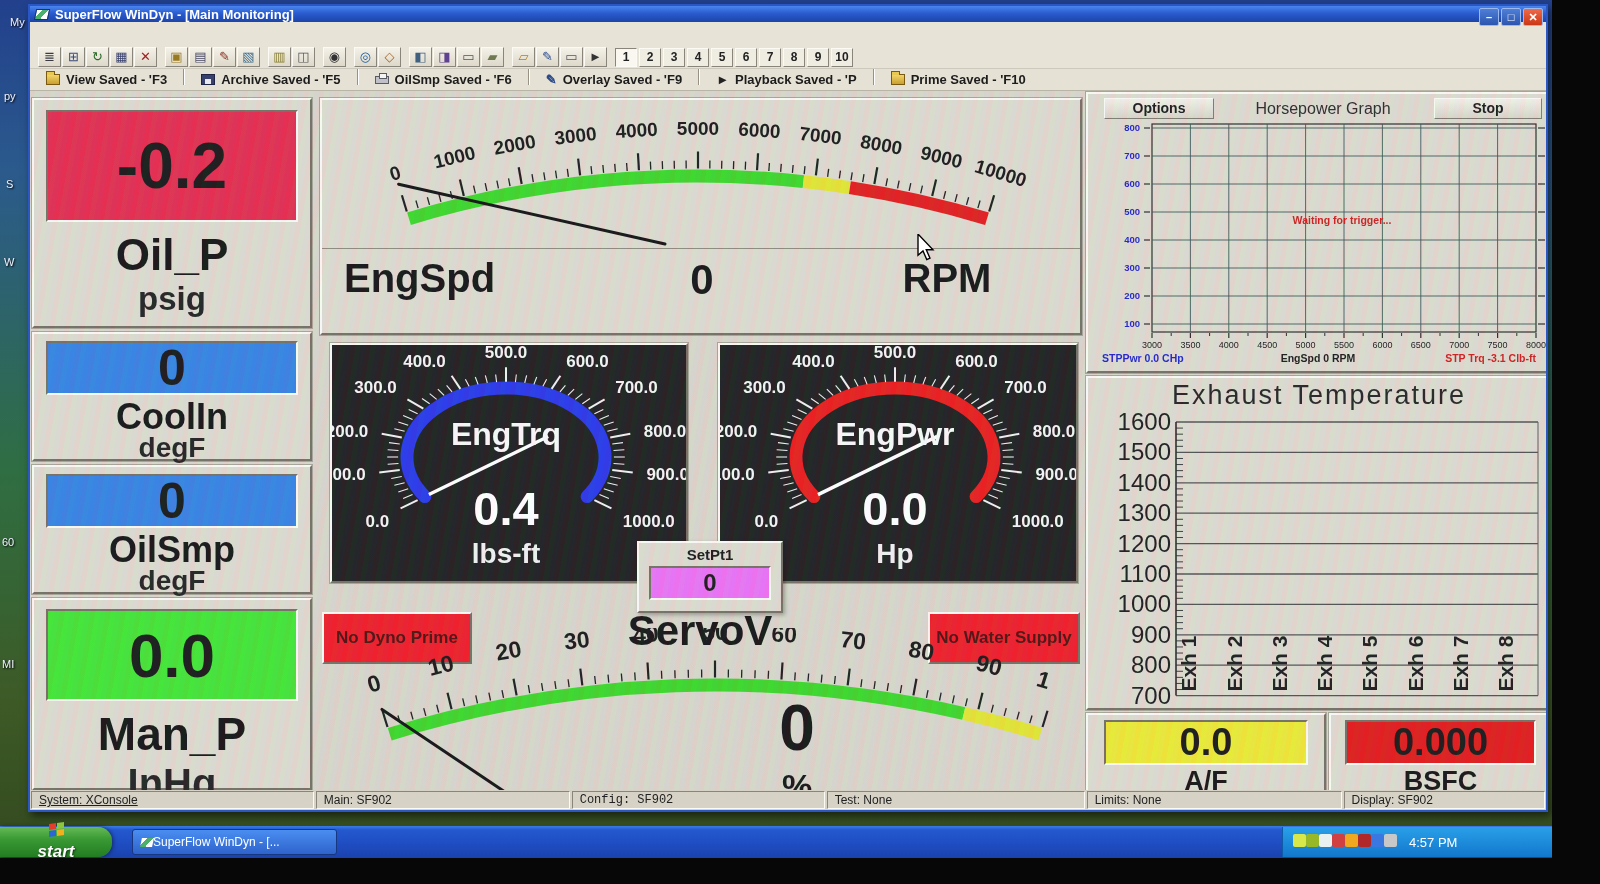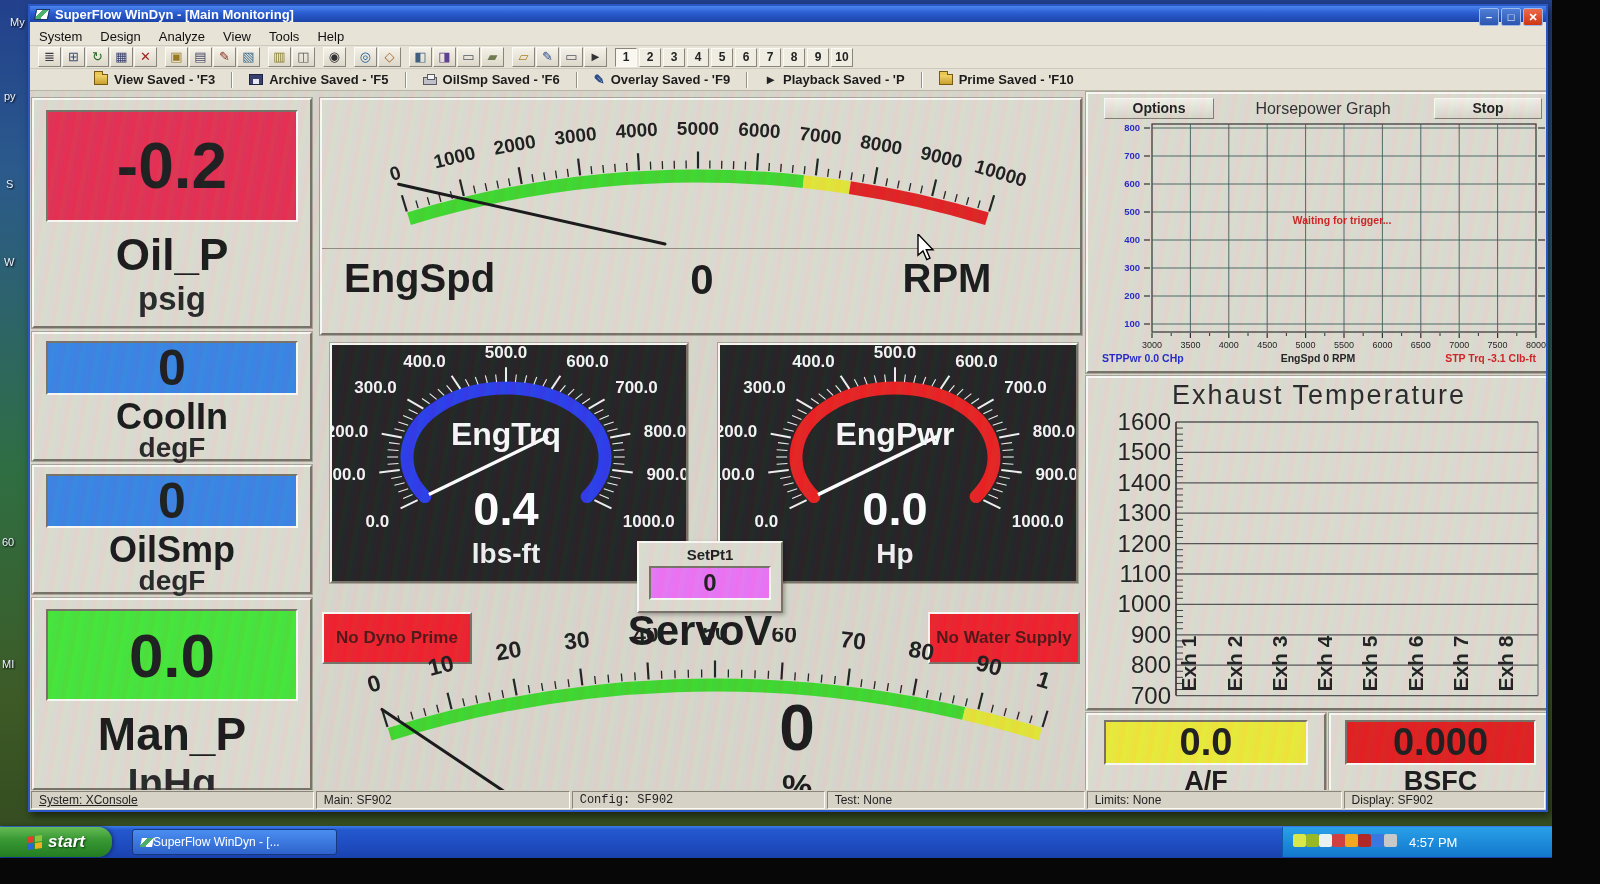--- a/index.html
+++ b/index.html
@@ -24,22 +24,22 @@
     font-size:13px;color:#111;border-bottom:1px solid #cdc9bc;}
   .menu-item{padding:0 9px;}
   #toolbar{position:absolute;left:0;top:40px;width:1516px;height:23px;background:#e7e3d6;display:flex;align-items:center;
     padding-left:8px;border-bottom:1px solid #cdc9bc;}
   .tbtn{width:23px;height:20px;margin-right:1px;background:linear-gradient(#f4f1e8,#ddd8ca);
     border:1px solid;border-color:#fbfaf4 #8a857a #8a857a #fbfaf4;font-size:13px;line-height:18px;text-align:center;}
   .tsep{width:7px;height:20px;}
   .numbtn{width:22px;height:19px;margin-right:2px;background:#efece1;border:1px solid;
     border-color:#fbfaf4 #8a857a #8a857a #fbfaf4;font-size:12px;font-weight:bold;color:#222;text-align:center;line-height:17px;}
   .numbtn.active{background:#f9f7ef;border-color:#8a857a #fbfaf4 #fbfaf4 #8a857a;}
-  #savedbar{position:absolute;left:0;top:63px;width:1516px;height:22px;background:#e5e1d4;display:flex;align-items:center;
-    border-bottom:1px solid #b8b4a6;padding-left:48px;}
+  #savedbar{position:absolute;left:0;top:63px;width:1516px;height:22px;background:#e5e1d4;display:flex;align-items:flex-start;
+    border-bottom:1px solid #b8b4a6;}
   .saved-item{display:flex;align-items:center;gap:6px;font-weight:bold;font-size:13px;color:#1c1c1c;padding:0 16px;height:20px;}
   .vsep{width:0;height:16px;border-left:1px solid #979284;border-right:1px solid #fff;}
   .mini{display:inline-block;width:14px;height:11px;position:relative;}
   .mini-folder{background:linear-gradient(#f2d468,#c8a030);border:1px solid #7a5a10;}
   .mini-folder::before{content:"";position:absolute;left:-1px;top:-4px;width:7px;height:3px;background:#e8c850;border:1px solid #7a5a10;border-bottom:none;}
   .mini-disk{background:#38406e;border:1px solid #1e2442;}
   .mini-disk::before{content:"";position:absolute;left:3px;top:4px;width:6px;height:5px;background:#e8e8f0;}
   .mini-printer{background:#c0c0c8;border:1px solid #5a5a62;height:8px;margin-top:2px;}
   .mini-printer::before{content:"";position:absolute;left:3px;top:-4px;width:6px;height:4px;background:#f4f4f4;border:1px solid #5a5a62;}
   .gly{font-size:13px;line-height:13px;}
@@ -70,21 +70,21 @@
 
   #statusbar{position:absolute;left:0;top:784px;width:1516px;height:20px;background:#d6d2c5;display:flex;}
   .scell{height:18px;margin:1px 1px 0 1px;border:1px solid;border-color:#8a857a #fbfaf4 #fbfaf4 #8a857a;
     font-size:12px;color:#222;padding:1px 0 0 7px;white-space:nowrap;overflow:hidden;}
 
   
   #taskbar{position:absolute;left:0;top:826px;width:1552px;height:32px;
     background:linear-gradient(180deg,#3a7ce8 0%,#2458cf 12%,#1e4cc0 60%,#1a42ae 100%);}
   #startbtn{position:absolute;left:0;top:1px;width:112px;height:30px;border-radius:0 14px 14px 0;
     background:linear-gradient(180deg,#65bb56 0%,#3a9a34 40%,#237c22 100%);box-shadow:1px 0 4px rgba(0,0,0,.5);
-    display:flex;align-items:center;justify-content:center;gap:6px;color:#fff;font-size:17px;font-weight:bold;font-style:italic;text-shadow:1px 1px 2px #0a3a0a;}
+    display:flex;align-items:center;justify-content:center;gap:6px;color:#fff;font-size:17px;font-weight:bold;font-style:italic;text-shadow:1px 1px 2px #0a3a0a;flex-direction:column;}
   .flag{display:grid;grid-template-columns:7px 7px;grid-template-rows:6px 6px;gap:1px;transform:skewY(-8deg);}
   .flag span{display:block;}
   #taskbtn{position:absolute;left:132px;top:3px;width:205px;height:26px;border-radius:3px;
     background:linear-gradient(#4a8ef0,#2e63cc);border:1px solid #17377f;display:flex;align-items:center;
     padding-left:8px;color:#fff;font-size:12px;}
   #tray{position:absolute;right:0;top:1px;width:270px;height:30px;background:linear-gradient(#29a0e8,#1277cc);
     border-left:1px solid #0d5ca8;display:flex;align-items:center;gap:4px;padding-left:10px;}
   .tico{width:13px;height:13px;border-radius:2px;display:inline-block;}
   #clock{color:#fff;font-size:13px;margin-left:8px;}
 
@@ -107,28 +107,20 @@
   <div id="win">
     <div id="titlebar">
       <span id="app-icon"></span>
       <span>SuperFlow WinDyn - [Main Monitoring]</span>
       <span class="wbtns">
         <span class="wbtn">–</span>
         <span class="wbtn">□</span>
         <span class="wbtn close">✕</span>
       </span>
     </div>
-    <div id="menubar">
-          <span class="menu-item">System</span>
-          <span class="menu-item">Design</span>
-          <span class="menu-item">Analyze</span>
-          <span class="menu-item">View</span>
-          <span class="menu-item">Tools</span>
-          <span class="menu-item">Help</span>
-        </div>
     <div id="toolbar">
           <div class="tbtn" style="color: rgb(58, 58, 68);">≣</div>
           <div class="tbtn" style="color: rgb(58, 74, 122);">⊞</div>
           <div class="tbtn" style="color: rgb(42, 106, 42);">↻</div>
           <div class="tbtn" style="color: rgb(56, 64, 110);">▦</div>
           <div class="tbtn" style="color: rgb(160, 32, 32);">✕</div>
           <span class="tsep"></span>
           <div class="tbtn" style="color: rgb(154, 122, 32);">▣</div>
           <div class="tbtn" style="color: rgb(74, 74, 102);">▤</div>
           <div class="tbtn" style="color: rgb(136, 48, 32);">✎</div>

